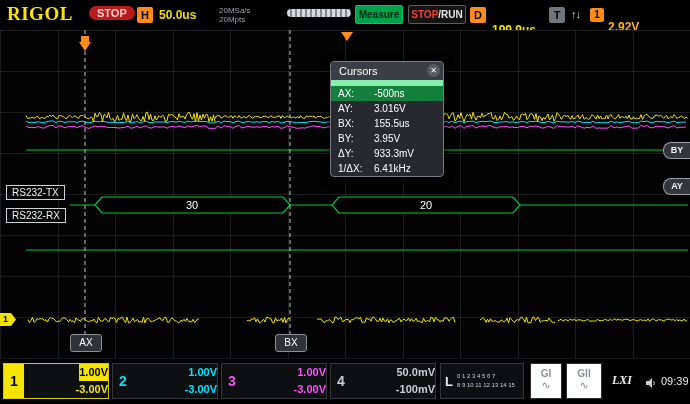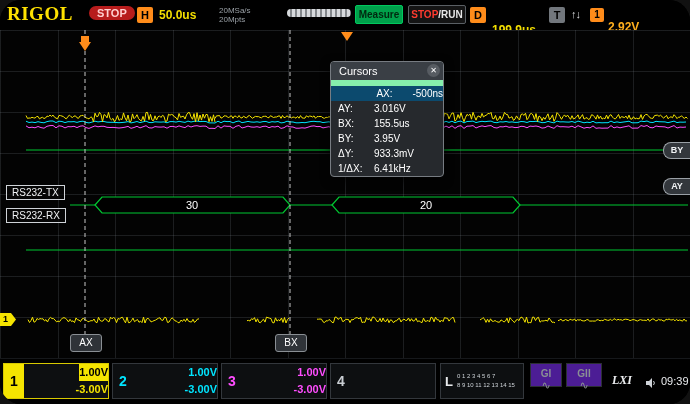--- a/index.html
+++ b/index.html
@@ -1,17 +1,17 @@
 <!DOCTYPE html>
 <html><head>
 <meta charset="utf-8">
 <style>
   html,body{margin:0;padding:0;background:#111;}
   .screen{position:relative;width:690px;height:404px;background:#000;overflow:hidden;
-          font-family:"Liberation Sans",sans-serif;border-radius:21px;-webkit-font-smoothing:antialiased;}
+          font-family:"Liberation Sans",sans-serif;-webkit-font-smoothing:antialiased;}
   
   .topbar{position:absolute;top:0;left:0;width:690px;height:30px;background:#000;border-bottom:1px solid #16181b;}
   .logo{position:absolute;left:7px;top:3px;color:#ffe100;font-size:19px;font-weight:bold;
         font-family:"Liberation Serif",serif;letter-spacing:0.5px;}
   .stop-badge{position:absolute;left:89px;top:6px;padding:1px 8px;border-radius:9px;background:#b71c1c;
         color:#ffd0d0;font-size:11px;font-weight:bold;}
   .tile{position:absolute;top:7px;width:16px;height:16px;border-radius:2px;color:#000;font-weight:bold;
         font-size:11px;line-height:16px;text-align:center;}
   .h-tile{left:137px;background:#ff8c1a;}
   .d-tile{left:470px;background:#ff8c1a;}
@@ -57,21 +57,21 @@
         font-size:9px;font-weight:bold;line-height:13px;text-align:left;padding-left:3px;box-sizing:border-box;
         clip-path:polygon(0 0,11px 0,16px 6.5px,11px 13px,0 13px);}
   
   .cursors-panel{position:absolute;left:330px;top:31px;width:112px;background:#26292d;
         border:1px solid #777c82;border-radius:4px;overflow:hidden;box-shadow:0 3px 10px rgba(0,0,0,0.7);}
   .panel-title{height:18px;background:#3a3f45;color:#fff;font-size:11px;line-height:18px;padding-left:8px;
         position:relative;border-bottom:6px solid #86efac;}
   .panel-close{position:absolute;right:3px;top:2px;width:13px;height:13px;border-radius:50%;background:#575c62;
         color:#fff;font-size:8px;line-height:13px;text-align:center;}
   .prow{height:15px;line-height:15px;padding-left:7px;font-size:10px;color:#fff;display:flex;}
-  .prow.sel{background:#0c4a6e;justify-content:flex-end;}
+  .prow.sel{background:#15803d;}
   .plab{width:36px;}
   
   .botbar{position:absolute;top:358px;left:0;width:690px;height:46px;background:#000;border-top:1px solid #16181b;}
   .chbox{position:absolute;top:4px;height:36px;display:flex;background:#0d0f11;border:1px solid #33373c;box-sizing:border-box;}
   .ch1{left:3px;width:106px;border-color:#d8c900;}
   .ch2{left:112px;width:106px;}
   .ch3{left:221px;width:106px;}
   .ch4{left:330px;width:106px;}
   .chnum{width:20px;font-size:14px;font-weight:bold;text-align:center;line-height:34px;}
   .chvals{flex:1;display:flex;flex-direction:column;align-items:flex-end;}
@@ -79,21 +79,21 @@
   .ch1 .chnum{background:#f5e400;color:#000;}
   .ch1 .chscale{background:#f5e400;color:#000;}
   .ch1 .choffset{color:#f5e400;background:#0d0f11;}
   .ch2 .chnum,.ch2 .chscale,.ch2 .choffset{color:#00e5ff;}
   .ch3 .chnum,.ch3 .chscale,.ch3 .choffset{color:#ff4dff;}
   .ch4 .chnum,.ch4 .chscale,.ch4 .choffset{color:#c9ced3;}
   .lbox{position:absolute;left:440px;top:4px;width:84px;height:36px;border:1px solid #33373c;background:#0d0f11;
         box-sizing:border-box;display:flex;align-items:center;}
   .llab{width:16px;text-align:center;color:#e8eaec;font-weight:bold;font-size:13px;}
   .ldigits{flex:1;font-size:6px;color:#cdd2d7;line-height:9px;white-space:nowrap;overflow:hidden;}
-  .gbox{position:absolute;top:4px;height:24px;border:1px solid #2c3034;background:#4c1d95;box-sizing:border-box;
+  .gbox{position:absolute;top:4px;height:36px;border:1px solid #2c3034;background:#ffffff;box-sizing:border-box;
         text-align:center;color:#8a8f94;}
   .g1{left:530px;width:32px;}
   .g2{left:566px;width:36px;}
   .glab{display:block;font-size:10px;font-weight:bold;margin-top:4px;}
   .gwave{display:block;font-size:11px;line-height:12px;}
   .lxi{position:absolute;left:612px;top:14px;color:#eceef0;font-weight:bold;font-size:12px;font-style:italic;
         font-family:"Liberation Serif",serif;}
   .speaker{position:absolute;left:645px;top:16px;width:12px;height:12px;}
   .clock{position:absolute;left:661px;top:16px;color:#e8eaec;font-size:11px;text-align:center;}
 </style>
@@ -210,20 +210,24 @@
     </div>
     <div class="chbox ch3">
       <div class="chnum">3</div>
       <div class="chvals">
         <div class="chscale">1.00V</div>
         <div class="choffset">-3.00V</div>
       </div>
     </div>
     <div class="chbox ch4">
       <div class="chnum">4</div>
+      <div class="chvals">
+        <div class="chscale">50.0mV</div>
+        <div class="choffset">-100mV</div>
+      </div>
     </div>
     <div class="lbox">
       <span class="llab">L</span>
       <div class="ldigits">
         <div>0 1 2 3 4 5 6 7</div>
         <div>8 9 10 11 12 13 14 15</div>
       </div>
     </div>
     <div class="gbox g1">
       <span class="glab">GI</span>

